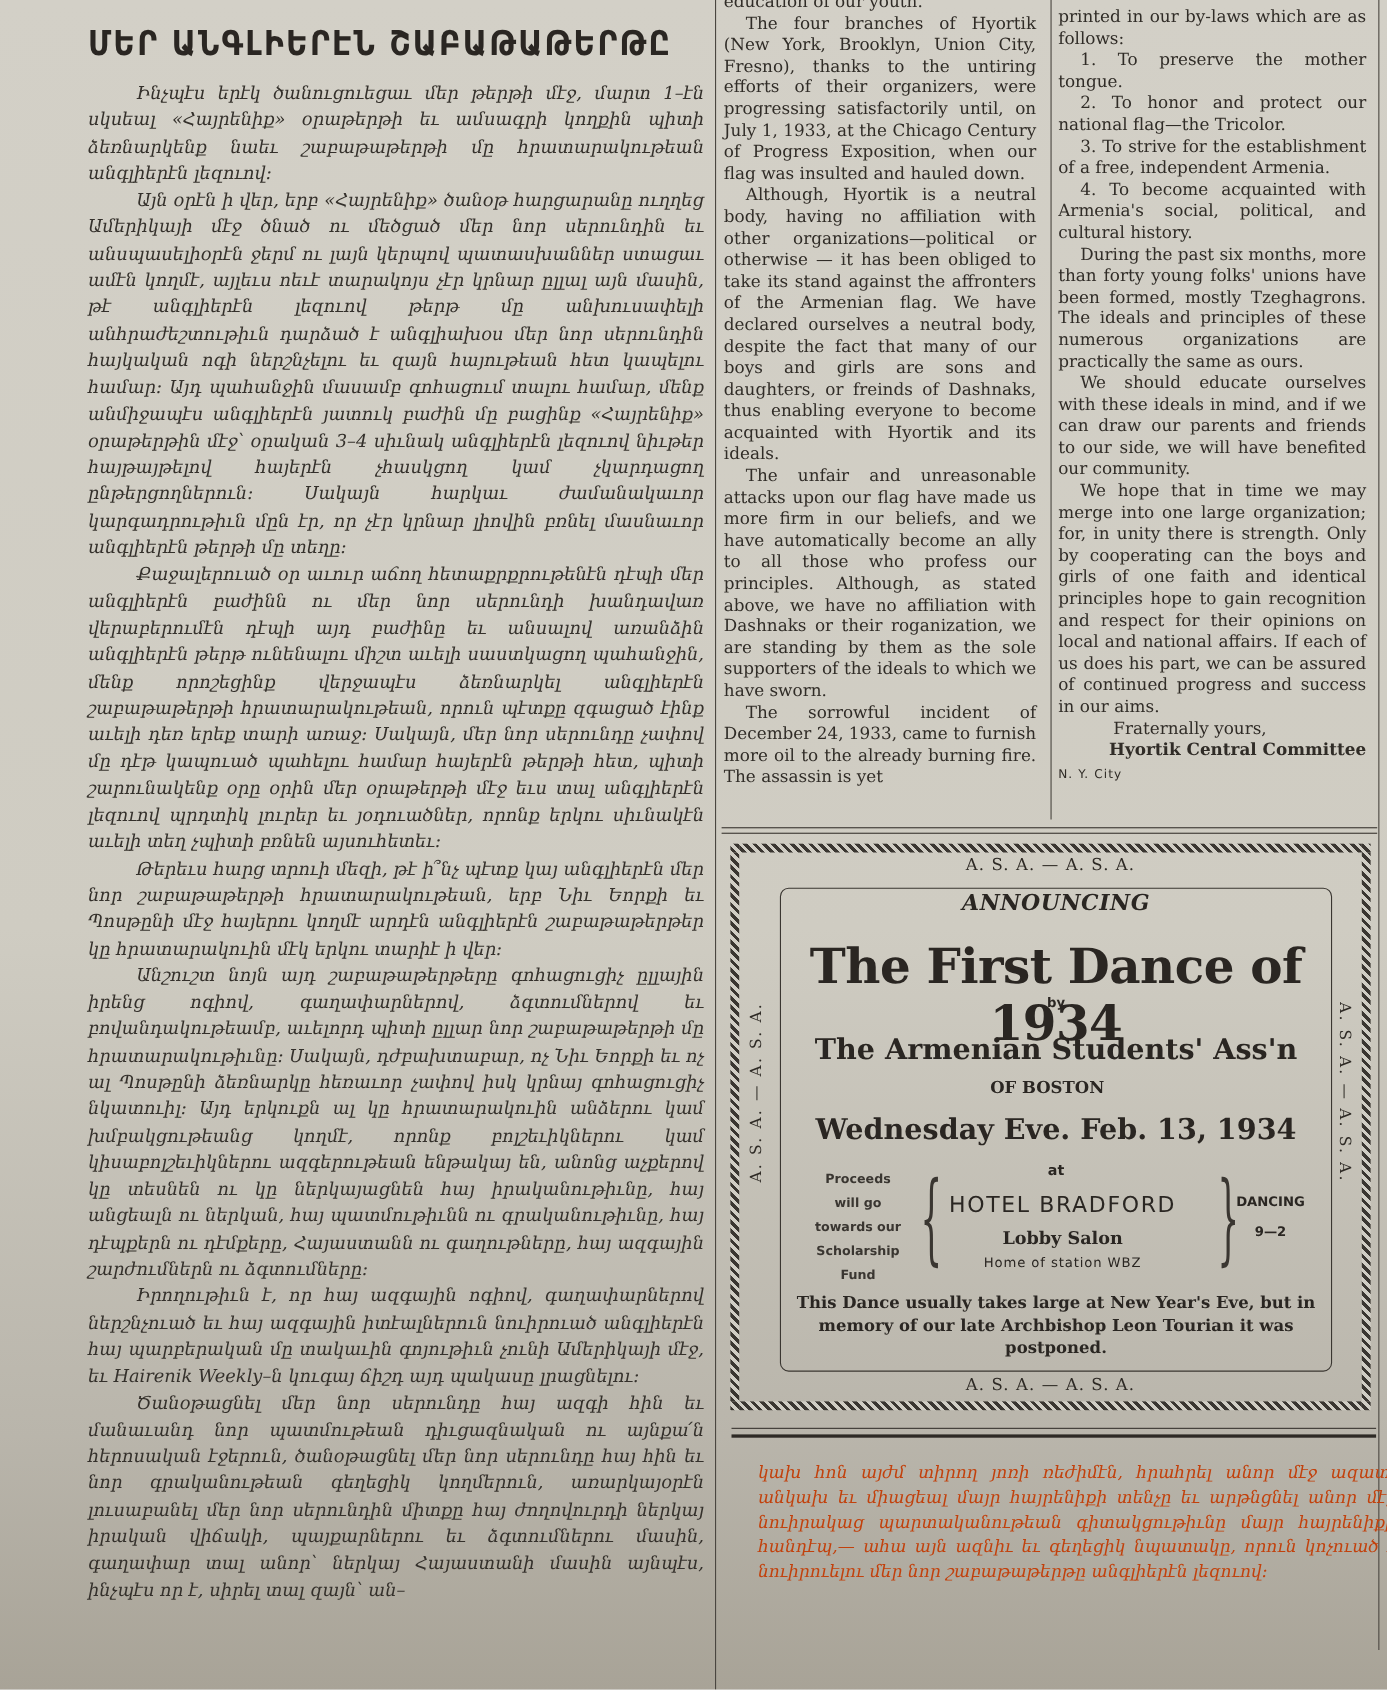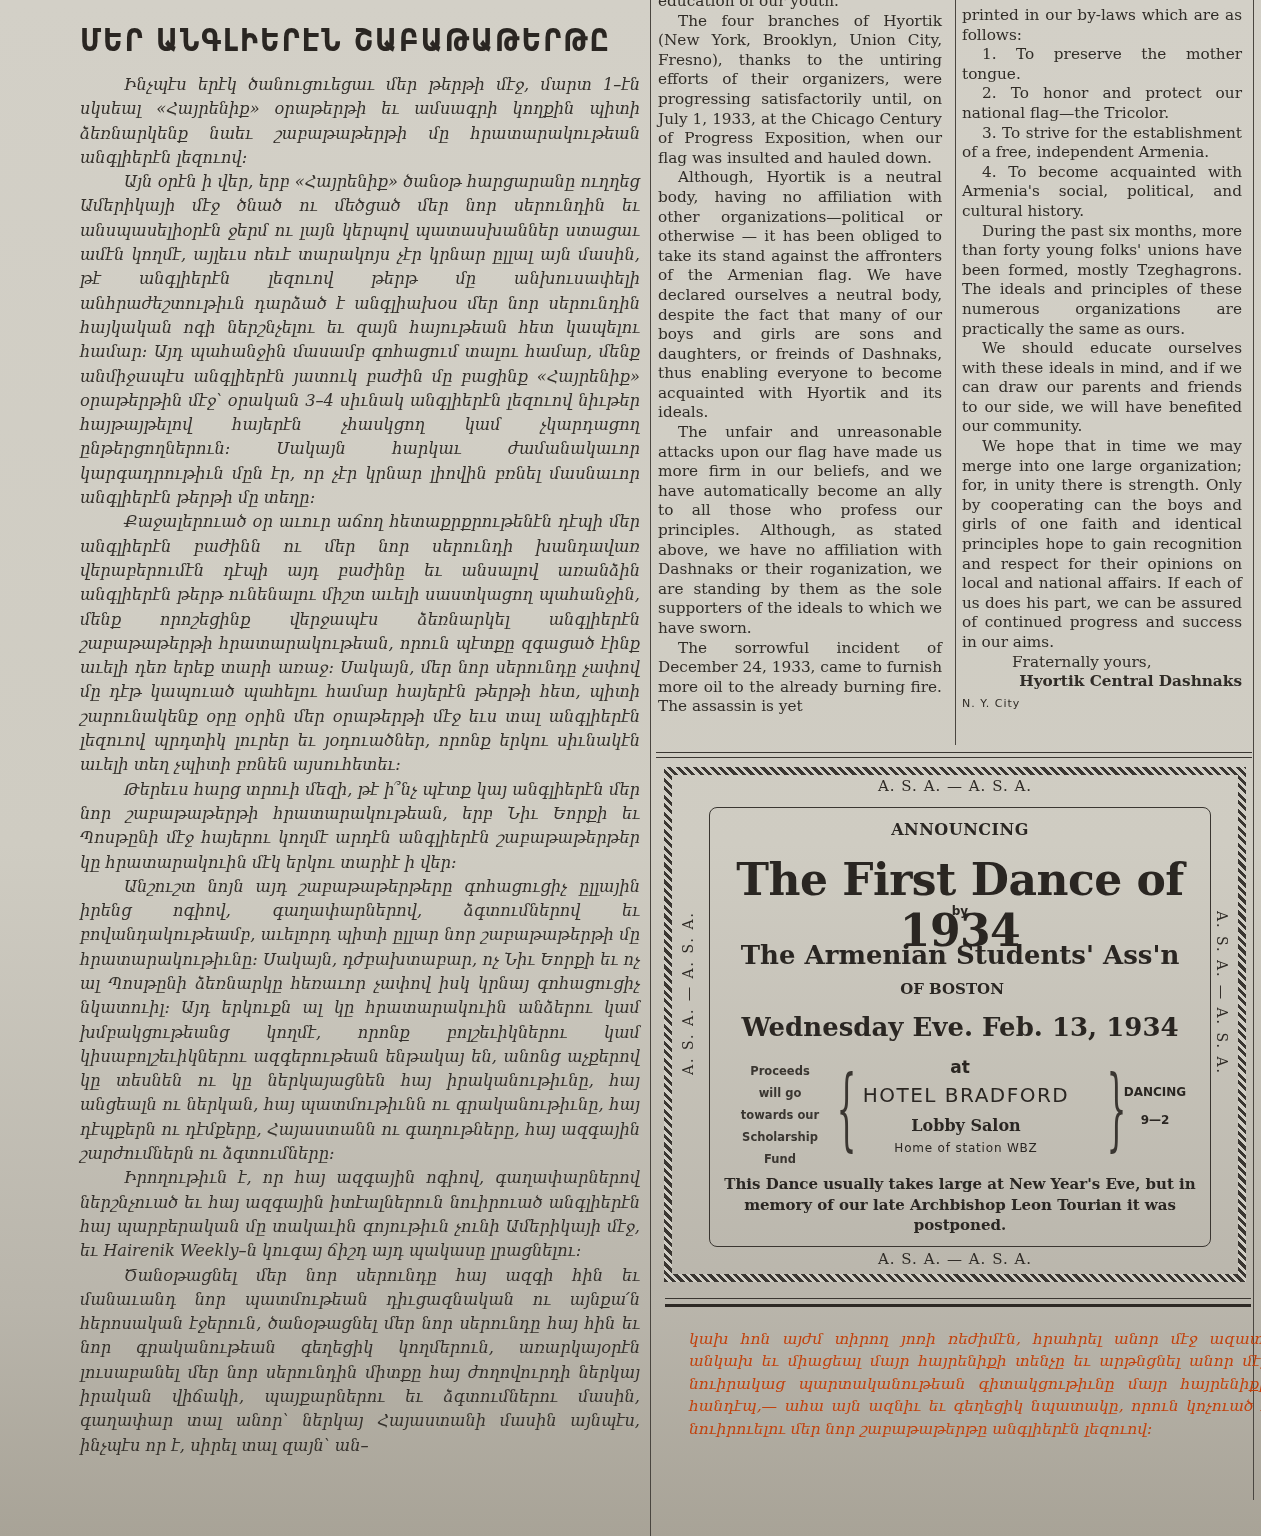--- a/index.html
+++ b/index.html
@@ -52,27 +52,27 @@
     position:absolute; top:150px; font-family:"DejaVu Serif", serif; font-size:14px;
     color:#2e2a25; letter-spacing:2px; white-space:nowrap;
   }
   .ad-asa-left { left:8px; transform-origin:left top; transform:rotate(-90deg) translate(-150px,0); }
   .ad-asa-right { right:8px; transform-origin:right top; transform:rotate(90deg) translate(150px,0); }
   .ad-inner {
     position:absolute; left:37px; top:32px; width:502px; height:440px;
     border:1.5px solid #3a3631; border-radius:8px; box-sizing:border-box;
     text-align:center; font-family:"DejaVu Serif", serif; color:#2a2622;
   }
-  .ad-announce { position:absolute; top:12px; left:0; right:0; font-size:16px; font-weight:bold; letter-spacing:0.5px; }
+  .ad-announce { position:absolute; top:0; left:0; right:0; font-size:20px; font-weight:bold; letter-spacing:0.5px;font-style:italic; }
   .ad-headline { position:absolute; top:46px; left:0; right:0; font-size:44px; font-weight:bold; letter-spacing:-0.5px; }
   .ad-by { position:absolute; top:96px; left:0; right:0; font-family:"DejaVu Sans", sans-serif; font-size:12px; font-weight:bold; }
   .ad-org { position:absolute; top:132px; left:0; right:0; font-size:26px; font-weight:bold; }
   .ad-city { position:absolute; top:172px; left:0; right:16px; font-size:15px; font-weight:bold; }
   .ad-date { position:absolute; top:204px; left:0; right:0; font-size:26px; font-weight:bold; }
-  .ad-at { position:absolute; top:249px; left:0; right:0; font-family:"DejaVu Sans", sans-serif; font-size:17px; font-weight:bold;text-align:center; }
+  .ad-at { position:absolute; top:249px; left:0; right:0; font-family:"DejaVu Sans", sans-serif; font-size:13px; font-weight:bold;text-align:center; }
   .ad-proceeds {
     position:absolute; left:20px; top:252px; width:100px; font-family:"DejaVu Sans", sans-serif;
     font-size:11.5px; font-weight:bold; line-height:22px; color:#3a3631;
   }
   .brace { position:absolute; top:255px; font-family:"DejaVu Serif", serif; font-size:90px; line-height:90px; color:#3a3631; transform:scaleX(0.35); }
   .brace-l { left:108px; }
   .brace-r { left:378px; }
   .ad-hotel { position:absolute; top:275px; left:120px; width:272px; font-family:"DejaVu Sans", sans-serif; font-size:20px; letter-spacing:1.5px; }
   .ad-salon { position:absolute; top:308px; left:120px; width:272px; font-size:16px; font-weight:bold; }
   .ad-station { position:absolute; top:333px; left:120px; width:272px; font-family:"DejaVu Sans", sans-serif; font-size:12px; letter-spacing:0.8px; }
@@ -121,21 +121,21 @@
     <div class="list">
       <p>1. To preserve the mother tongue.</p>
       <p>2. To honor and protect our national flag—the Tricolor.</p>
       <p>3. To strive for the establishment of a free, independent Armenia.</p>
       <p>4. To become acquainted with Armenia's social, political, and cultural history.</p>
     </div>
     <p>During the past six months, more than forty young folks' unions have been formed, mostly Tzeghagrons. The ideals and principles of these numerous organizations are practically the same as ours.</p>
     <p>We should educate ourselves with these ideals in mind, and if we can draw our parents and friends to our side, we will have benefited our community.</p>
     <p>We hope that in time we may merge into one large organization; for, in unity there is strength. Only by cooperating can the boys and girls of one faith and identical principles hope to gain recognition and respect for their opinions on local and national affairs. If each of us does his part, we can be assured of continued progress and success in our aims.</p>
     <p class="sign1">Fraternally yours,</p>
-    <p class="sign2">Hyortik Central Dashnaks</p>
+    <p class="sign2">Hyortik Central Committee</p>
     <p class="city">N. Y. City</p>
   </div>
 
   <div class="hrule" style="left:656px; top:752px; width:596px;"></div>
   <div class="hrule" style="left:656px; top:757px; width:596px;"></div>
 
   <div class="ad-outer">
     <div class="ad-asa-top">A. S. A. — A. S. A.</div>
     <div class="ad-asa-side ad-asa-left">A. S. A. — A. S. A.</div>
     <div class="ad-asa-side ad-asa-right">A. S. A. — A. S. A.</div>

